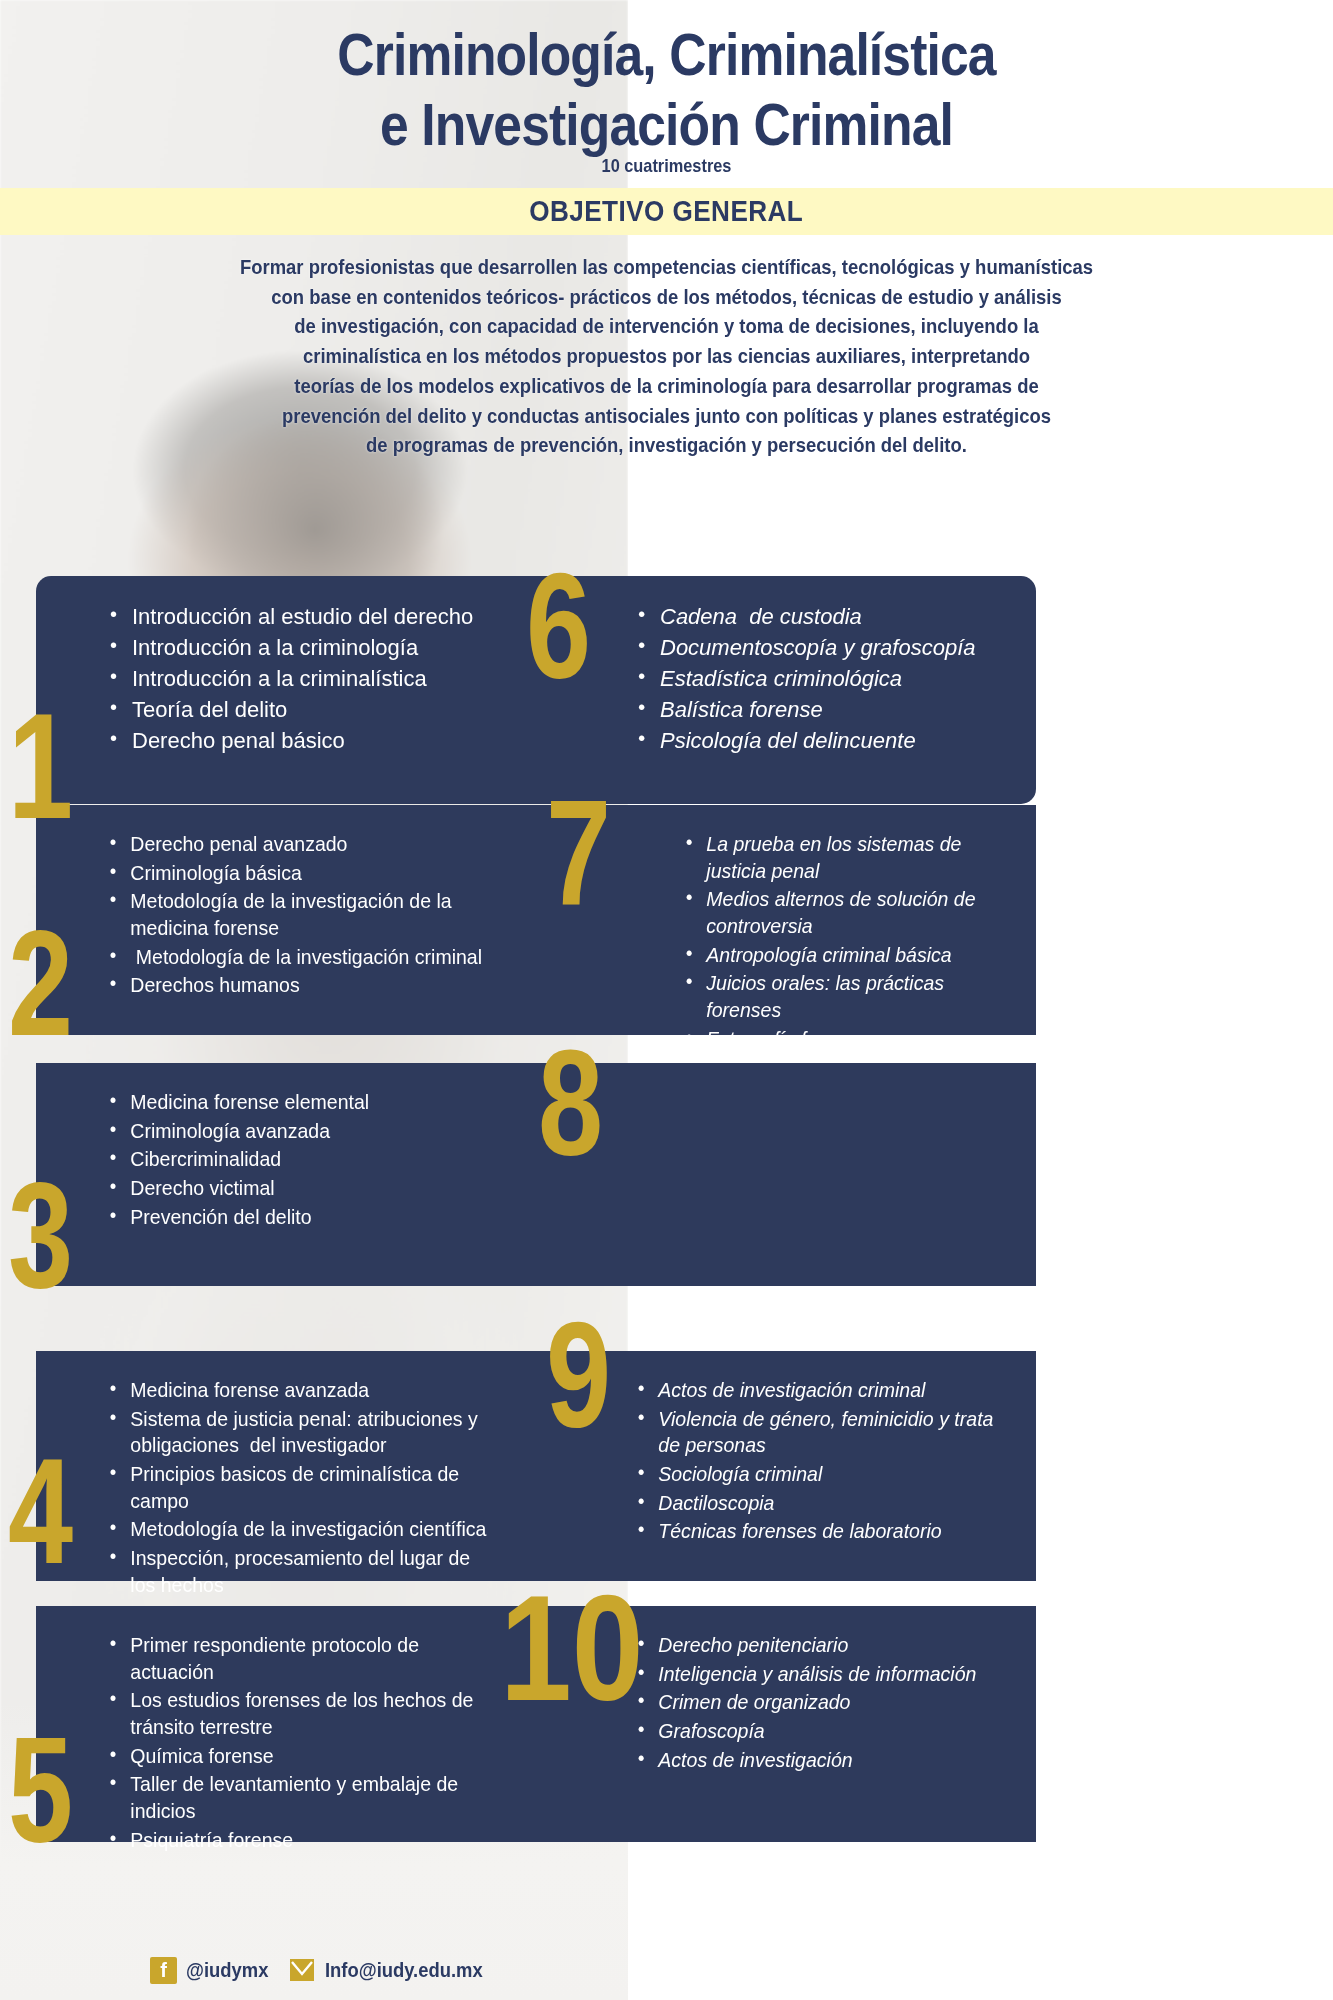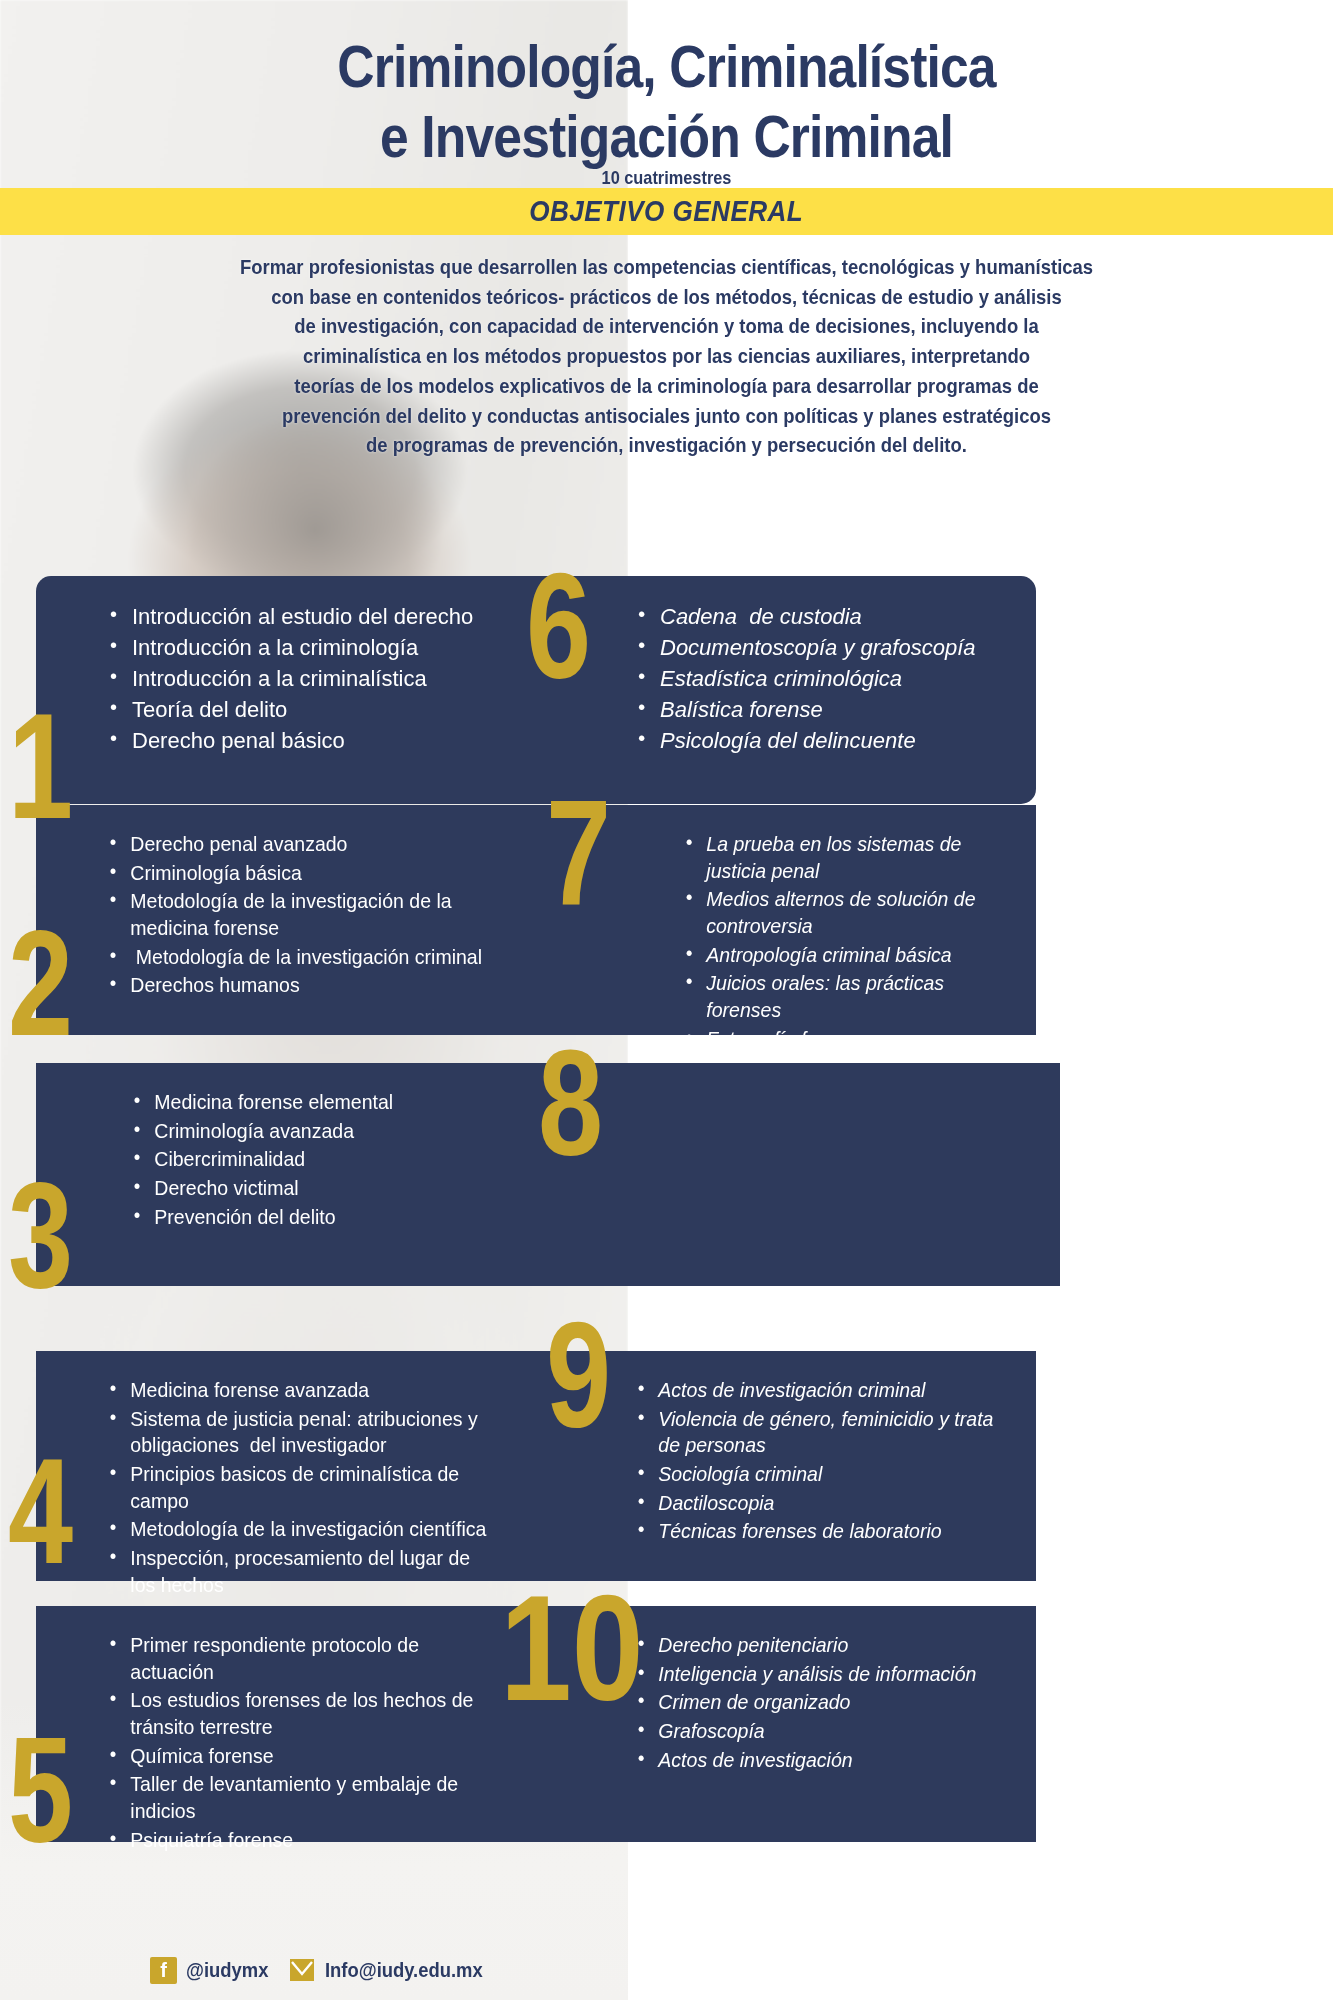--- a/index.html
+++ b/index.html
@@ -26,38 +26,38 @@
   }
   #bg-white-right{
     position:absolute;left:628px;top:0;width:705px;height:2000px;background:#ffffff;
   }
   #bg-fade-bottom{
     position:absolute;left:0;top:1700px;width:628px;height:300px;
     background:linear-gradient(180deg, rgba(244,243,241,0) 0%, #f4f3f1 55%, #f3f2f0 100%);
   }
 
   
-  #header{position:absolute;left:0;top:12px;width:1333px;height:190px;}
+  #header{position:absolute;left:0;top:0;width:1333px;height:190px;}
   .title{
     position:absolute;left:0;top:20px;width:1333px;text-align:center;
     color:#2b3a63;font-weight:bold;font-size:60px;line-height:1.17;
     letter-spacing:-1px;
     transform:scaleX(.86);transform-origin:50% 0;
     font-family:"Liberation Sans", sans-serif;
   }
   .subtitle{
     position:absolute;left:0;top:155px;width:1333px;text-align:center;
     color:#2b3a63;font-weight:bold;font-size:19px;
     transform:scaleX(.86);transform-origin:50% 0;
   }
 
   
   #goldbar{
-    position:absolute;left:0;top:188px;width:1333px;height:47px;background:#fde047;
-    display:flex;align-items:center;justify-content:center;font-style:italic;
+    position:absolute;left:0;top:188px;width:1333px;height:47px;background:#fef9c3;
+    display:flex;align-items:center;justify-content:center;
   }
   #goldbar .bar-text{
     color:#2b3a63;font-weight:bold;font-size:29px;letter-spacing:.5px;
     transform:scaleX(.9);
   }
 
   
   #objective{
     position:absolute;left:0;top:252px;width:1333px;text-align:center;
     color:#2b3a63;font-weight:bold;font-size:20.5px;line-height:1.45;
@@ -175,21 +175,21 @@
           <li>La prueba en los sistemas de justicia penal</li>
           <li>Medios alternos de solución de controversia</li>
           <li>Antropología criminal básica</li>
           <li>Juicios orales: las prácticas forenses</li>
           <li>Fotografía forense</li>
         </ul>
       </div>
     </div>
     <div class="num" style="font-size: 150px; left: 8px; top: 923px;">2</div>
     <div class="num" style="font-size: 150px; left: 546px; top: 793px;">7</div>
-    <div class="panel" style="left: 36px; top: 1063px; width: 1000px; height: 223px; padding-left: 24px;">
+    <div class="panel" style="left: 36px; top: 1063px; width: 1000px; height: 223px;">
       <div class="col col-left">
         <ul class="items">
           <li>Medicina forense elemental</li>
           <li>Criminología avanzada</li>
           <li>Cibercriminalidad</li>
           <li>Derecho victimal</li>
           <li>Prevención del delito</li>
         </ul>
       </div>
     </div>

